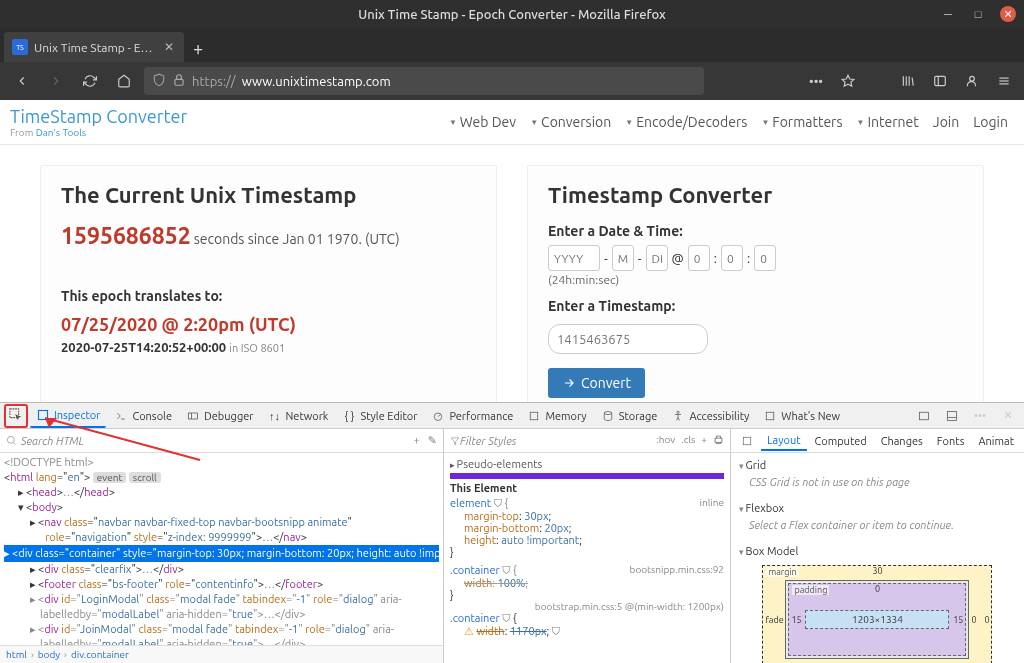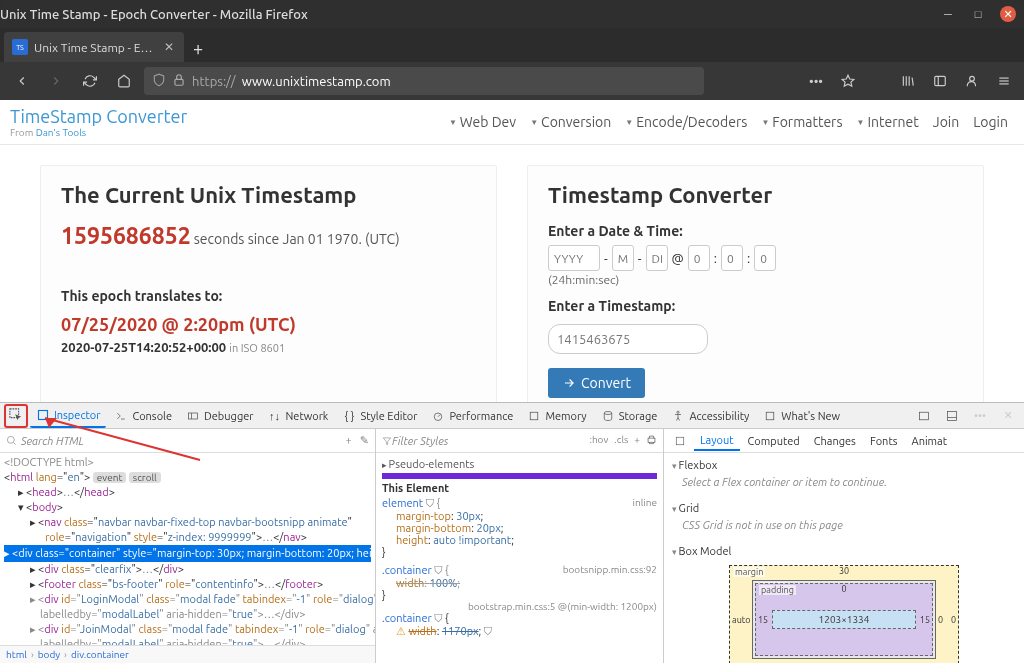--- a/index.html
+++ b/index.html
@@ -1,19 +1,19 @@
 <!DOCTYPE html>
 <html><head>
 <meta charset="utf-8">
 <style>
 * { box-sizing: border-box; margin: 0; padding: 0; font-family: -apple-system, BlinkMacSystemFont, "Segoe UI", Ubuntu, sans-serif; }
 body { background: #2e2e2e; width: 1024px; height: 663px; overflow: hidden; font-size: 13px; color: #333; }
 
 
-.titlebar { background: #2f2f2f; height: 28px; display: flex; align-items: center; position: relative; color: #ddd; font-size: 13px; font-weight: 500; border-radius: 6px 6px 0 0; }
+.titlebar { background: #2f2f2f; height: 28px; display: flex; align-items: center; justify-content: center; position: relative; color: #ddd; font-size: 13px; font-weight: 500; border-radius: 6px 6px 0 0; }
 .titlebar .controls { position: absolute; right: 8px; display: flex; gap: 14px; }
 .titlebar .controls span { width: 16px; height: 16px; display: inline-flex; align-items: center; justify-content: center; border-radius: 50%; font-size: 11px; }
 .win-close { background: #e05d44; color: #fff; }
 
 
 .tabbar { background: #2c2c2c; height: 34px; display: flex; align-items: flex-end; padding-left: 4px; }
 .tab { background: #404040; height: 30px; display: flex; align-items: center; padding: 0 8px; border-radius: 4px 4px 0 0; color: #ddd; font-size: 12px; max-width: 180px; gap: 6px; }
 .tab .favicon { width: 16px; height: 16px; background: #2a6cd6; border-radius: 2px; font-size: 7px; color: #fff; display: flex; align-items: center; justify-content: center; }
 .tab .tab-title { white-space: nowrap; overflow: hidden; text-overflow: ellipsis; flex: 1; }
 .tab .tab-close { width: 14px; text-align: center; color: #bbb; }
@@ -61,21 +61,21 @@
 
 .devtools { height: 261px; background: #fff; display: flex; flex-direction: column; font-size: 11px; border-top: 1px solid #bbb; }
 .dt-tabs { height: 26px; background: #f0f0f0; border-bottom: 1px solid #ccc; display: flex; align-items: center; padding: 0 4px; gap: 2px; position: relative; }
 .dt-tab { padding: 4px 6px; display: flex; align-items: center; gap: 4px; color: #333; font-size: 11px; border-radius: 2px; }
 .dt-tab.active { color: #0074e8; border-bottom: 2px solid #0074e8; }
 .dt-tab-icon { width: 14px; height: 14px; display: inline-flex; align-items: center; justify-content: center; }
 .dt-right { margin-left: auto; display: flex; gap: 4px; }
 .picker-highlight { border: 2px solid #d33; border-radius: 3px; padding: 2px 3px; }
 
 .dt-body { flex: 1; display: flex; overflow: hidden; }
-.dt-html { width: 376px; border-right: 1px solid #ccc; display: flex; flex-direction: column; }
+.dt-html { width: 444px; border-right: 1px solid #ccc; display: flex; flex-direction: column; }
 .dt-search { height: 24px; border-bottom: 1px solid #ddd; display: flex; align-items: center; padding: 0 6px; gap: 4px; color: #888; font-style: italic; }
 .dt-search .plus-new { margin-left: auto; font-style: normal; display: flex; gap: 8px; }
 .dt-tree { flex: 1; padding: 2px 4px; font-family: Menlo, Consolas, monospace; font-size: 11px; color: #333; overflow: hidden; line-height: 15px; position: relative; }
 .dt-tree .l { white-space: nowrap; }
 .indent1 { padding-left: 14px; }
 .indent2 { padding-left: 26px; }
 .t-tag { color: #9b2393; }
 .t-attr { color: #b66e18; }
 .t-val { color: #3a6ea5; }
 .t-sel { background: #0074e8; color: #fff !important; display: block; padding: 1px 0; }
@@ -473,34 +473,34 @@
             </svg>
           </span>
         <div class="lay-tab active">Layout</div>
         <div class="lay-tab">Computed</div>
         <div class="lay-tab">Changes</div>
         <div class="lay-tab">Fonts</div>
         <div class="lay-tab">Animat</div>
       </div>
       <div class="layout-body">
         <details class="lay-section" open="">
+            <summary>Grid</summary>
+          <div class="lay-hint">CSS Grid is not in use on this page</div>
+        </details>
+        <details class="lay-section" open="">
             <summary>Flexbox</summary>
           <div class="lay-hint">Select a Flex container or item to continue.</div>
-        </details>
-        <details class="lay-section" open="">
-            <summary>Grid</summary>
-          <div class="lay-hint">CSS Grid is not in use on this page</div>
         </details>
         <details class="lay-section" open="">
             <summary>Box Model</summary>
           <div class="box-model">
             <div class="bm-margin">
               <span class="bm-label">margin</span>
               <span class="bm-num" style="top:0;left:50%;transform:translateX(-50%);">30</span>
-              <span class="bm-num" style="left:2px;top:50%;transform:translateY(-50%);">auto</span>
+              <span class="bm-num" style="left:2px;top:50%;transform:translateY(-50%);">fade</span>
               <span class="bm-num" style="right:2px;top:50%;transform:translateY(-50%);">0</span>
               <div class="bm-border">
                 <span class="bm-label">border</span>
                 <span class="bm-num" style="right:-8px;top:50%;transform:translateY(-50%);">0</span>
                 <div class="bm-padding">
                   <span class="bm-label">padding</span>
                   <span class="bm-num" style="top:0;left:50%;transform:translateX(-50%);">0</span>
                   <span class="bm-num" style="left:2px;top:50%;transform:translateY(-50%);">15</span>
                   <span class="bm-num" style="right:2px;top:50%;transform:translateY(-50%);">15</span>
                   <div class="bm-content">1203×1334</div>

